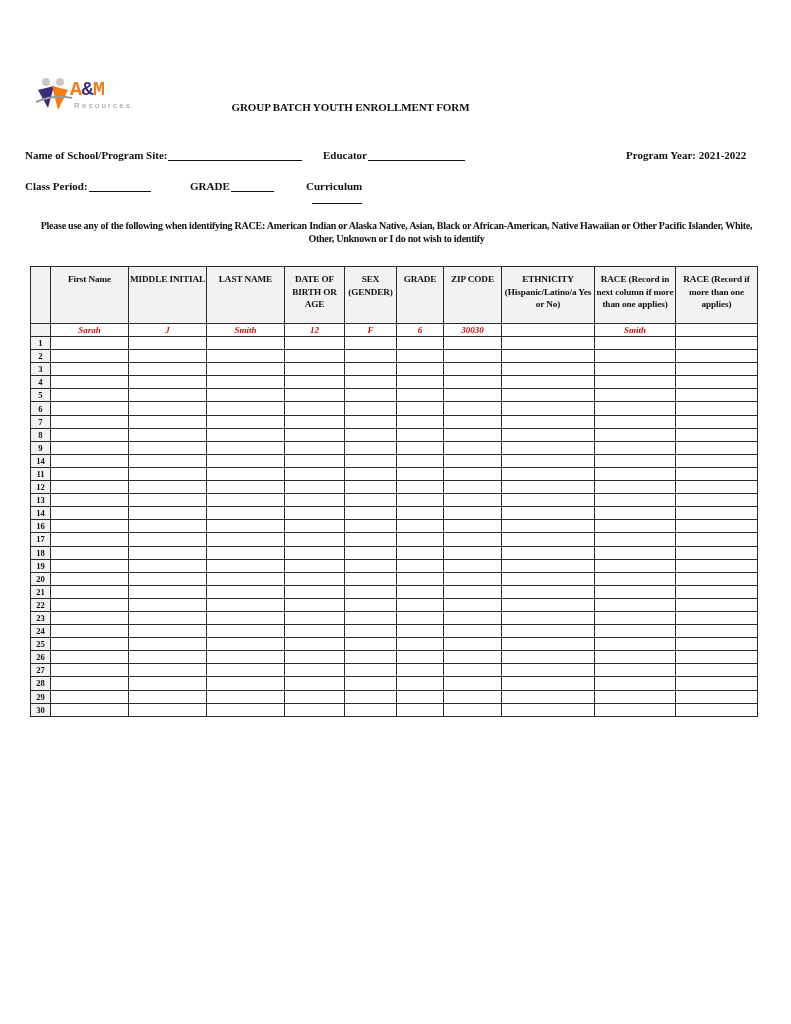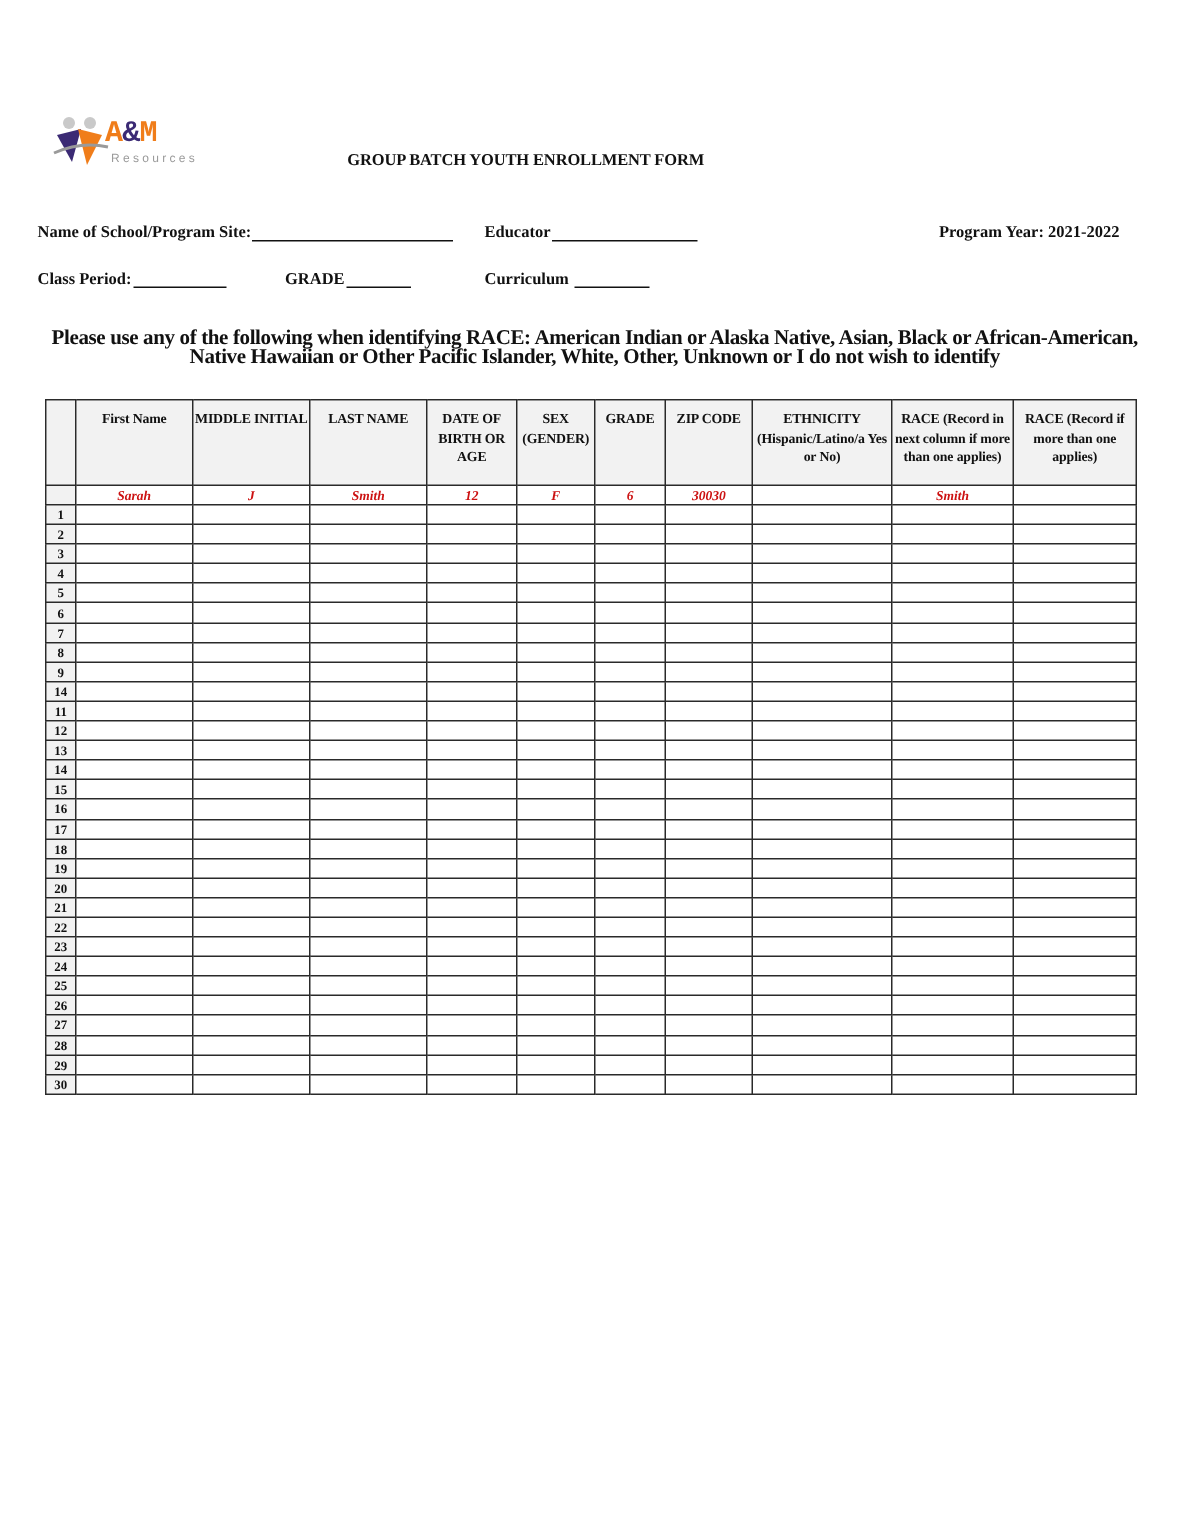--- a/index.html
+++ b/index.html
@@ -73,21 +73,21 @@
       height: 11px;
       margin-left: 1px;
     }
     .race-note {
       position: absolute;
       top: 219px;
       left: 30px;
       width: 733px;
       text-align: center;
       font-weight: bold;
-      font-size: 14px;
+      font-size: 10px;
       line-height: 13px;
       letter-spacing: -0.25px;
     }
     table.grid {
       position: absolute;
       left: 30px;
       top: 266px;
       border-collapse: collapse;
       table-layout: fixed;
       width: 727px;
@@ -159,21 +159,21 @@
 </div>
 
 <div class="field-label" style="left:25px; top:180px;">
   <span>Class Period:</span>
   <span class="field-line" style="width:62px;"></span>
 </div>
 <div class="field-label" style="left:190px; top:180px;">
   <span>GRADE</span>
   <span class="field-line" style="width:43px;"></span>
 </div>
-<div class="field-label" style="left:323px; top:180px;">
+<div class="field-label" style="left:306px; top:180px;flex-direction:column;">
   <span>Curriculum</span>
   <span class="field-line" style="width:50px; margin-left:4px;"></span>
 </div>
 
 <div class="race-note">Please use any of the following when identifying RACE: American Indian or Alaska Native, Asian, Black or African-American, Native Hawaiian or Other Pacific Islander, White, Other, Unknown or I do not wish to identify</div>
 
 <table class="grid">
   <colgroup>
     <col style="width:20px">
     <col style="width:78px">
@@ -392,33 +392,20 @@
         <td></td>
         <td></td>
         <td></td>
         <td></td>
         <td></td>
         <td></td>
         <td></td>
         <td></td>
       </tr>
       <tr class="row">
-        <td class="num">15</td>
-        <td></td>
-        <td></td>
-        <td></td>
-        <td></td>
-        <td></td>
-        <td></td>
-        <td></td>
-        <td></td>
-        <td></td>
-        <td></td>
-      </tr>
-      <tr class="row">
         <td class="num">16</td>
         <td></td>
         <td></td>
         <td></td>
         <td></td>
         <td></td>
         <td></td>
         <td></td>
         <td></td>
         <td></td>

